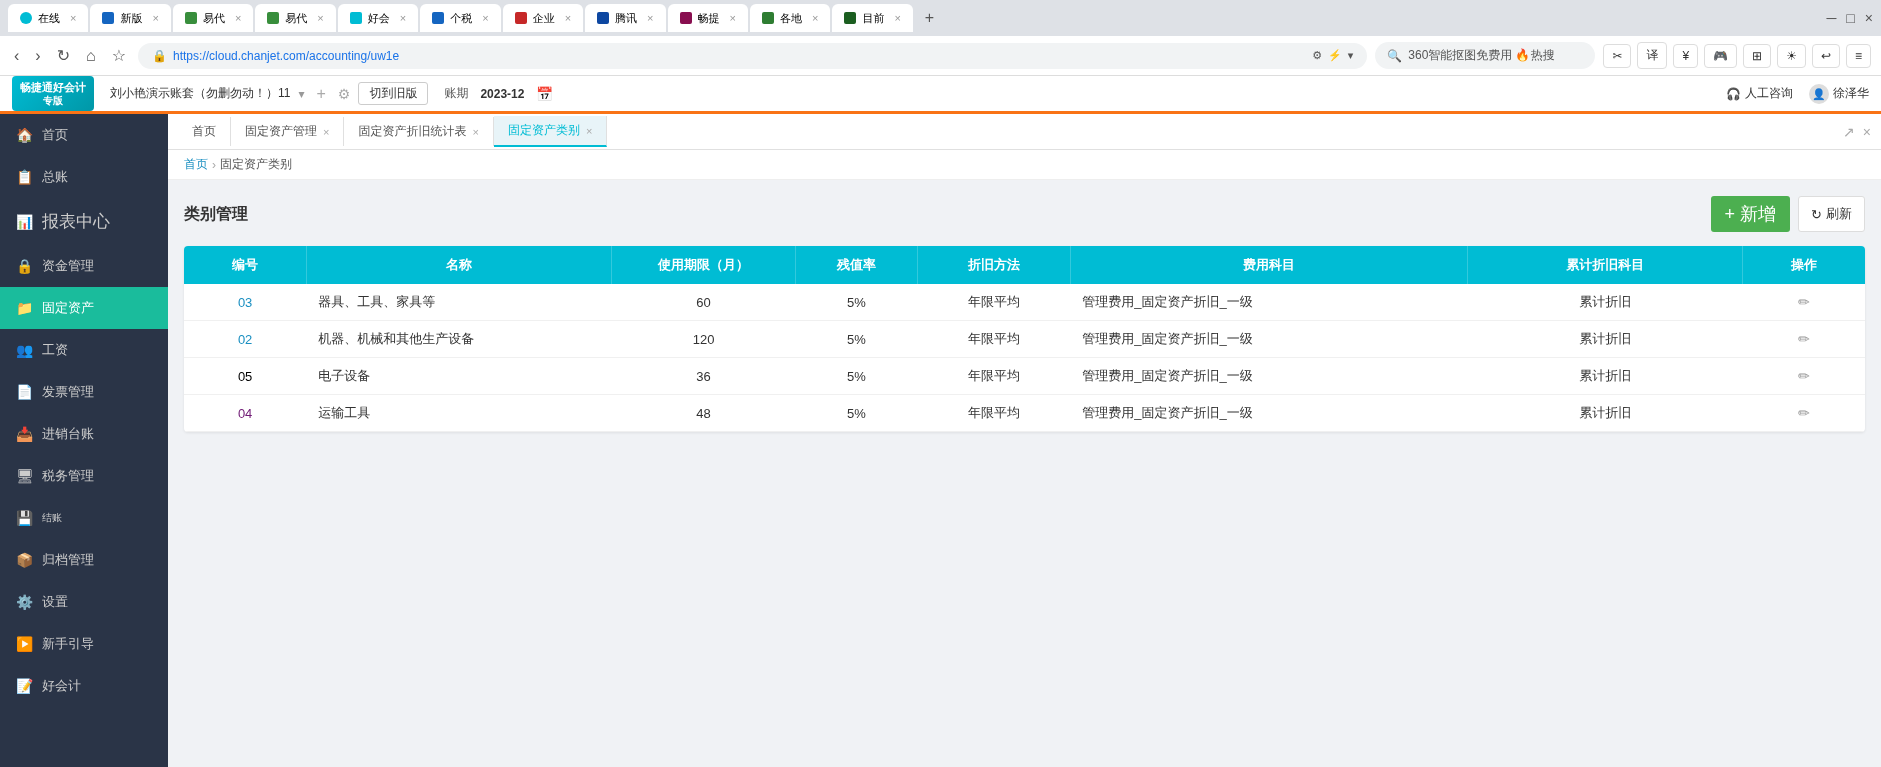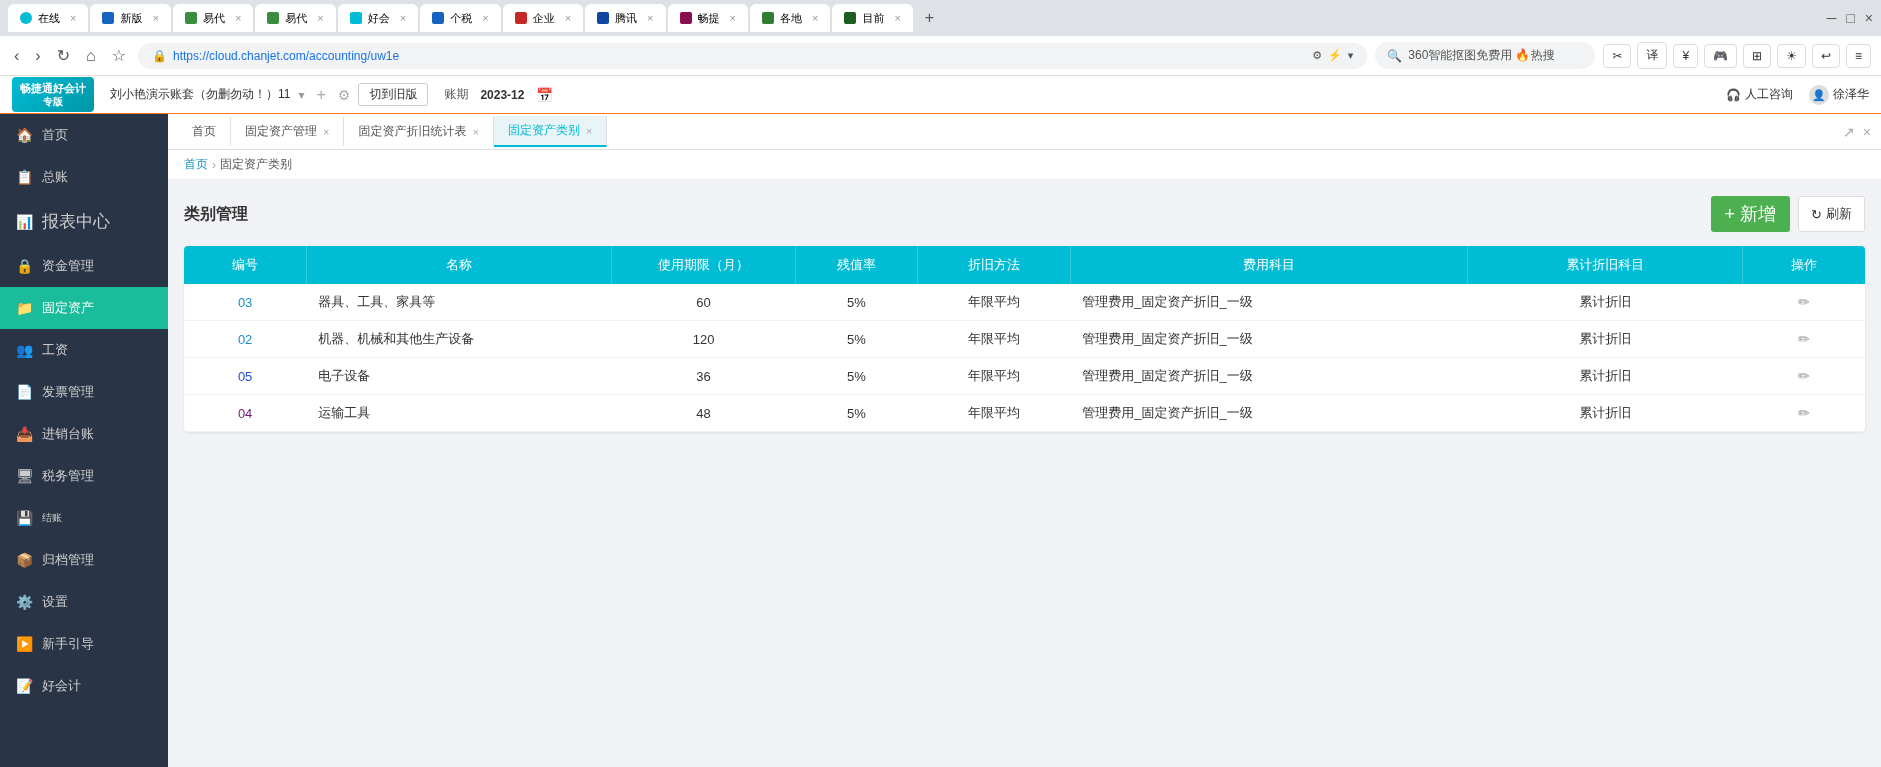--- a/index.html
+++ b/index.html
@@ -15,21 +15,21 @@
     
     .address-bar { background: #fff; height: 40px; display: flex; align-items: center; padding: 0 10px; gap: 8px; border-bottom: 1px solid #ddd; }
     .nav-btn { color: #555; font-size: 16px; cursor: pointer; padding: 4px; }
     .url-box { flex: 1; background: #f1f3f4; border-radius: 20px; padding: 6px 14px; font-size: 12px; color: #333; display: flex; align-items: center; gap: 6px; }
     .url-text { flex: 1; color: #1a73e8; font-size: 12px; }
     .search-box { background: #f1f3f4; border-radius: 20px; padding: 5px 12px; font-size: 12px; display: flex; align-items: center; gap: 6px; min-width: 220px; }
     .toolbar-icons { display: flex; gap: 6px; align-items: center; }
     .toolbar-icon-btn { padding: 4px 8px; font-size: 12px; color: #333; cursor: pointer; border: 1px solid #ddd; border-radius: 4px; background: #fff; }
 
     
-    .app-header { background: #fff; height: 38px; display: flex; align-items: center; padding: 0 12px; border-bottom: 1px solid #f97316; gap: 8px; }
+    .app-header { background: #fff; height: 38px; display: flex; align-items: center; padding: 0 12px; border-bottom: 3px solid #f97316; gap: 8px; }
     .switch-btn { border: 1px solid #ccc; padding: 2px 10px; border-radius: 3px; font-size: 12px; color: #333; cursor: pointer; background: #fff; }
     .header-right { margin-left: auto; display: flex; align-items: center; gap: 16px; font-size: 12px; color: #333; }
     .consult-btn { display: flex; align-items: center; gap: 4px; cursor: pointer; color: #333; }
     .user-btn { display: flex; align-items: center; gap: 4px; cursor: pointer; color: #333; }
 
     
     .main-layout { display: flex; height: calc(767px - 36px - 40px - 38px); }
 
     
     .sidebar { width: 168px; background: #2c3e50; display: flex; flex-direction: column; overflow-y: auto; }
@@ -51,21 +51,21 @@
     .page-content { flex: 1; padding: 16px; overflow-y: auto; }
     .page-title-row { display: flex; align-items: center; justify-content: space-between; margin-bottom: 14px; }
     .page-title { font-size: 16px; font-weight: bold; color: #333; }
     .action-buttons { display: flex; gap: 8px; }
     .btn-add { background: #4caf50; color: #fff; border: none; padding: 6px 14px; border-radius: 3px; font-size: 18px; cursor: pointer; display: flex; align-items: center; gap: 4px; }
     .btn-refresh { background: #fff; color: #333; border: 1px solid #ddd; padding: 6px 12px; border-radius: 3px; font-size: 13px; cursor: pointer; display: flex; align-items: center; gap: 4px; }
 
     
     .data-table { width: 100%; border-collapse: collapse; background: #fff; border-radius: 4px; overflow: hidden; box-shadow: 0 1px 3px rgba(0,0,0,0.08); }
     .data-table thead tr { background: #00bcd4; color: #fff; }
-    .data-table th { padding: 10px 8px; font-size: 13px; font-weight: normal; text-align: center; border-right: 1px solid rgba(255,255,255,0.2); }
+    .data-table th { padding: 10px 8px; font-size: 13px; font-weight: bold; text-align: center; border-right: 1px solid rgba(255,255,255,0.2); }
     .data-table th:last-child { border-right: none; }
     .data-table tbody tr { border-bottom: 1px solid #f0f0f0; }
     .data-table td { padding: 9px 12px; font-size: 13px; text-align: center; color: #333; }
     .data-table td:first-child { color: #1a8fc1; }
     .data-table td:nth-child(2) { text-align: left; color: #333; }
     .edit-icon { color: #999; cursor: pointer; font-size: 14px; }
   </style>
 </head>
 <body>
 
@@ -320,21 +320,21 @@
       <td style="color:#1a8fc1;">02</td>
       <td style="text-align:left;">机器、机械和其他生产设备</td>
       <td>120</td>
       <td>5%</td>
       <td>年限平均</td>
       <td style="text-align:left;">管理费用_固定资产折旧_一级</td>
       <td>累计折旧</td>
       <td><span class="edit-icon">✏</span></td>
     </tr>
             <tr>
-      <td style="color:#1d4ed8;">05</td>
+      <td style="color:#000000;">05</td>
       <td style="text-align:left;">电子设备</td>
       <td>36</td>
       <td>5%</td>
       <td>年限平均</td>
       <td style="text-align:left;">管理费用_固定资产折旧_一级</td>
       <td>累计折旧</td>
       <td><span class="edit-icon">✏</span></td>
     </tr>
             <tr>
       <td style="color:#701a75;">04</td>

